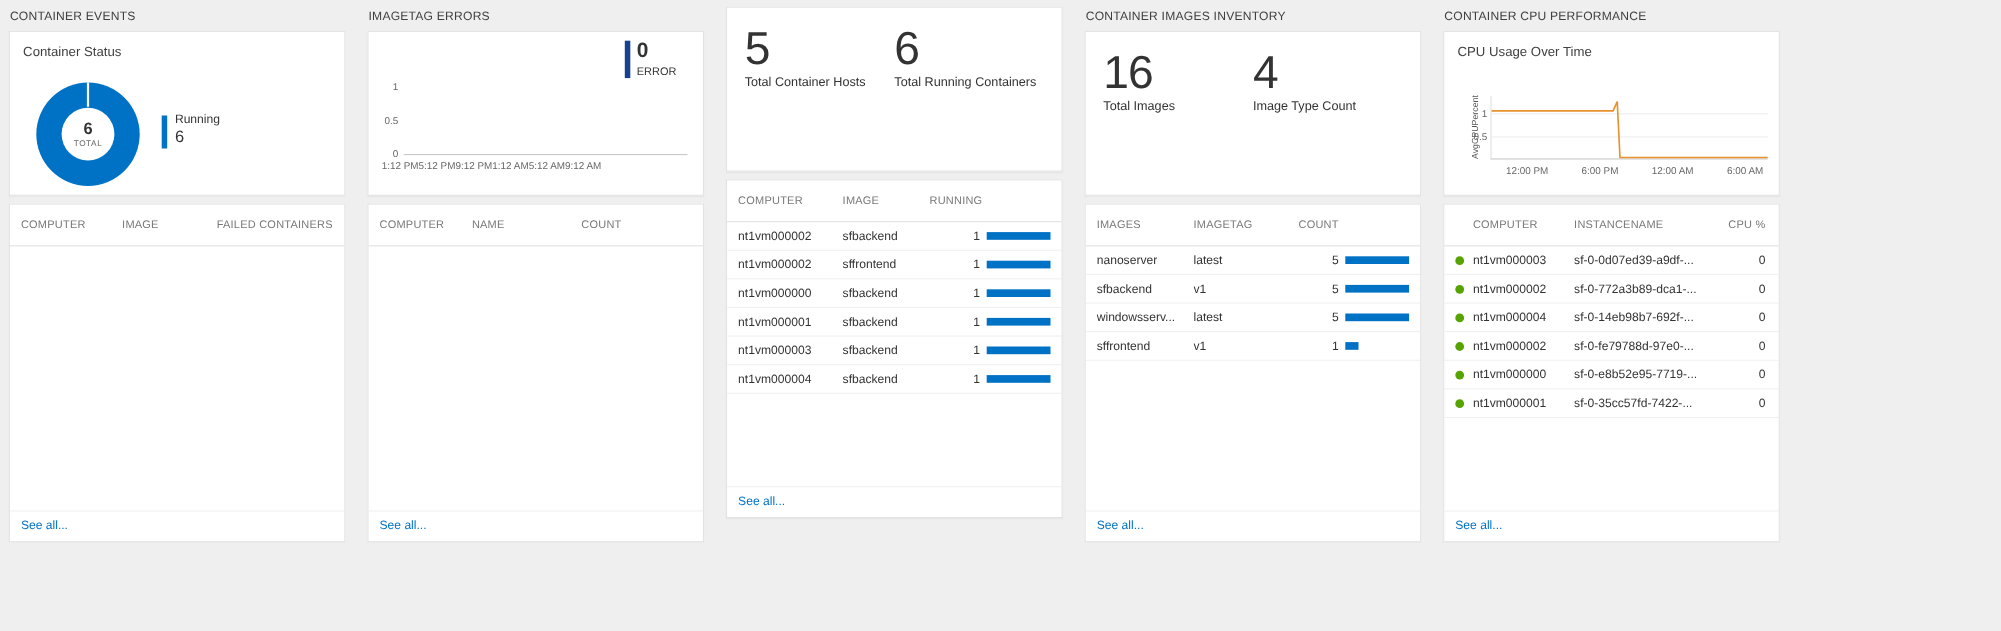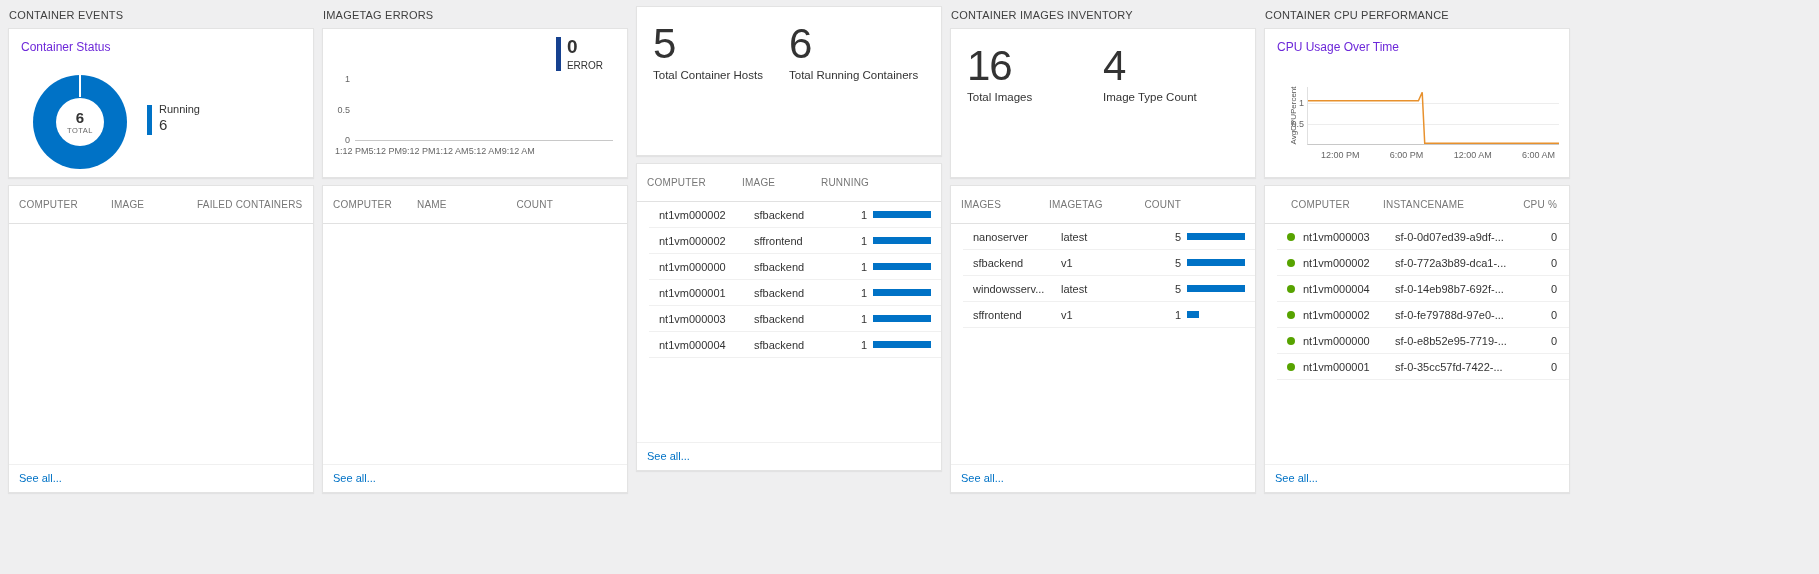--- a/index.html
+++ b/index.html
@@ -3,27 +3,27 @@
 <meta charset="utf-8">
 <style>
   * { margin:0; padding:0; box-sizing:border-box; }
   html,body { width:1819px; height:574px; }
   body {
     background:#efeff0;
     font-family:"Liberation Sans", sans-serif;
     color:#333;
     overflow:hidden;
   }
-  .board { display:flex; gap:8px; padding:6px 4px 0 8px; }
+  .board { display:flex; gap:20px; padding:6px 4px 0 8px; }
   .column { width:306px; flex:0 0 306px; display:flex; flex-direction:column; }
   .col-title { font-size:11px; color:#3f3f3f; padding:3px 1px 7px; letter-spacing:.2px; }
   .card { background:#fff; border:1px solid #e3e3e3; box-shadow:0 1px 1px rgba(0,0,0,.05); }
   .card-top { height:150px; position:relative; margin-bottom:7px; }
   .card-table { height:308px; display:flex; flex-direction:column; position:relative; }
-  .tile-title { font-size:12px; color:#6d28d9; padding:11px 12px 0; }
+  .tile-title { font-size:12px; color:#404040; padding:11px 12px 0; }
 
   
   .donut { position:absolute; left:24px; top:46px; width:94px; height:94px; border-radius:50%; background:var(--accent); }
   .donut::before { content:""; position:absolute; inset:23px; background:#fff; border-radius:50%; }
   .donut::after { content:""; position:absolute; left:50%; top:0; width:2px; height:22px; background:#fff; transform:translateX(-50%); }
   .donut-center { position:absolute; inset:0; display:flex; flex-direction:column; align-items:center; justify-content:center; z-index:1; }
   .donut-total { font-size:15px; font-weight:bold; color:#333; }
   .donut-total-label { font-size:7.5px; color:#666; letter-spacing:.5px; }
   .legend { position:absolute; left:138px; top:74px; display:flex; gap:7px; }
   .legend-bar { width:5px; height:30px; background:var(--accent); margin-top:2px; }
@@ -51,21 +51,21 @@
   .cpu-chart { position:absolute; left:12px; right:10px; top:58px; }
   .cpu-plot { position:relative; margin-left:30px; height:58px; border-bottom:1px solid #c8c8c8; border-left:1px solid #e0e0e0; }
   .cpu-ylabel { position:absolute; left:-80px; top:24px; width:130px; text-align:center; transform:rotate(-90deg); font-size:8px; color:#555; }
   .cpu-ytick { position:absolute; right:100%; padding-right:4px; font-size:9px; color:#666; transform:translateY(-50%); }
   .cpu-grid { position:absolute; left:0; right:0; border-top:1px solid #ededed; }
   .cpu-plot svg { position:absolute; inset:0; width:100%; height:100%; overflow:visible; }
   .cpu-xlabels { display:flex; justify-content:space-between; margin-left:30px; padding:5px 4px 0 14px; font-size:9px; color:#666; }
 
   
   .thead { display:grid; font-size:10px; color:#777; border-bottom:1px solid #e1e1e1; padding:0 10px; height:38px; align-items:center; letter-spacing:.2px; }
-  .trow { display:grid; font-size:11px; color:#333; border-bottom:1px solid #f0f0f0; padding:0 10px; height:26px; align-items:center;margin-left:12px; }
+  .trow { display:grid; font-size:11px; color:#333; border-bottom:1px solid #f0f0f0; padding:0 10px; height:26px; align-items:center; }
   .grid-events { grid-template-columns:92px 86px 1fr; }
   .grid-errors { grid-template-columns:84px 1fr 110px; }
   .grid-3col   { grid-template-columns:95px 1fr 110px; }
   .grid-images { grid-template-columns:88px 1fr 110px; }
   .grid-cpu    { grid-template-columns:16px 92px 1fr 44px; }
   .h-right { text-align:right; padding-right:64px; }
   .cpu-right { text-align:right; padding-right:2px; }
   .cell-ellipsis { overflow:hidden; text-overflow:ellipsis; white-space:nowrap; padding-right:6px; }
   .val-cell { display:flex; align-items:center; justify-content:flex-end; gap:6px; }
   .num { text-align:right; }

